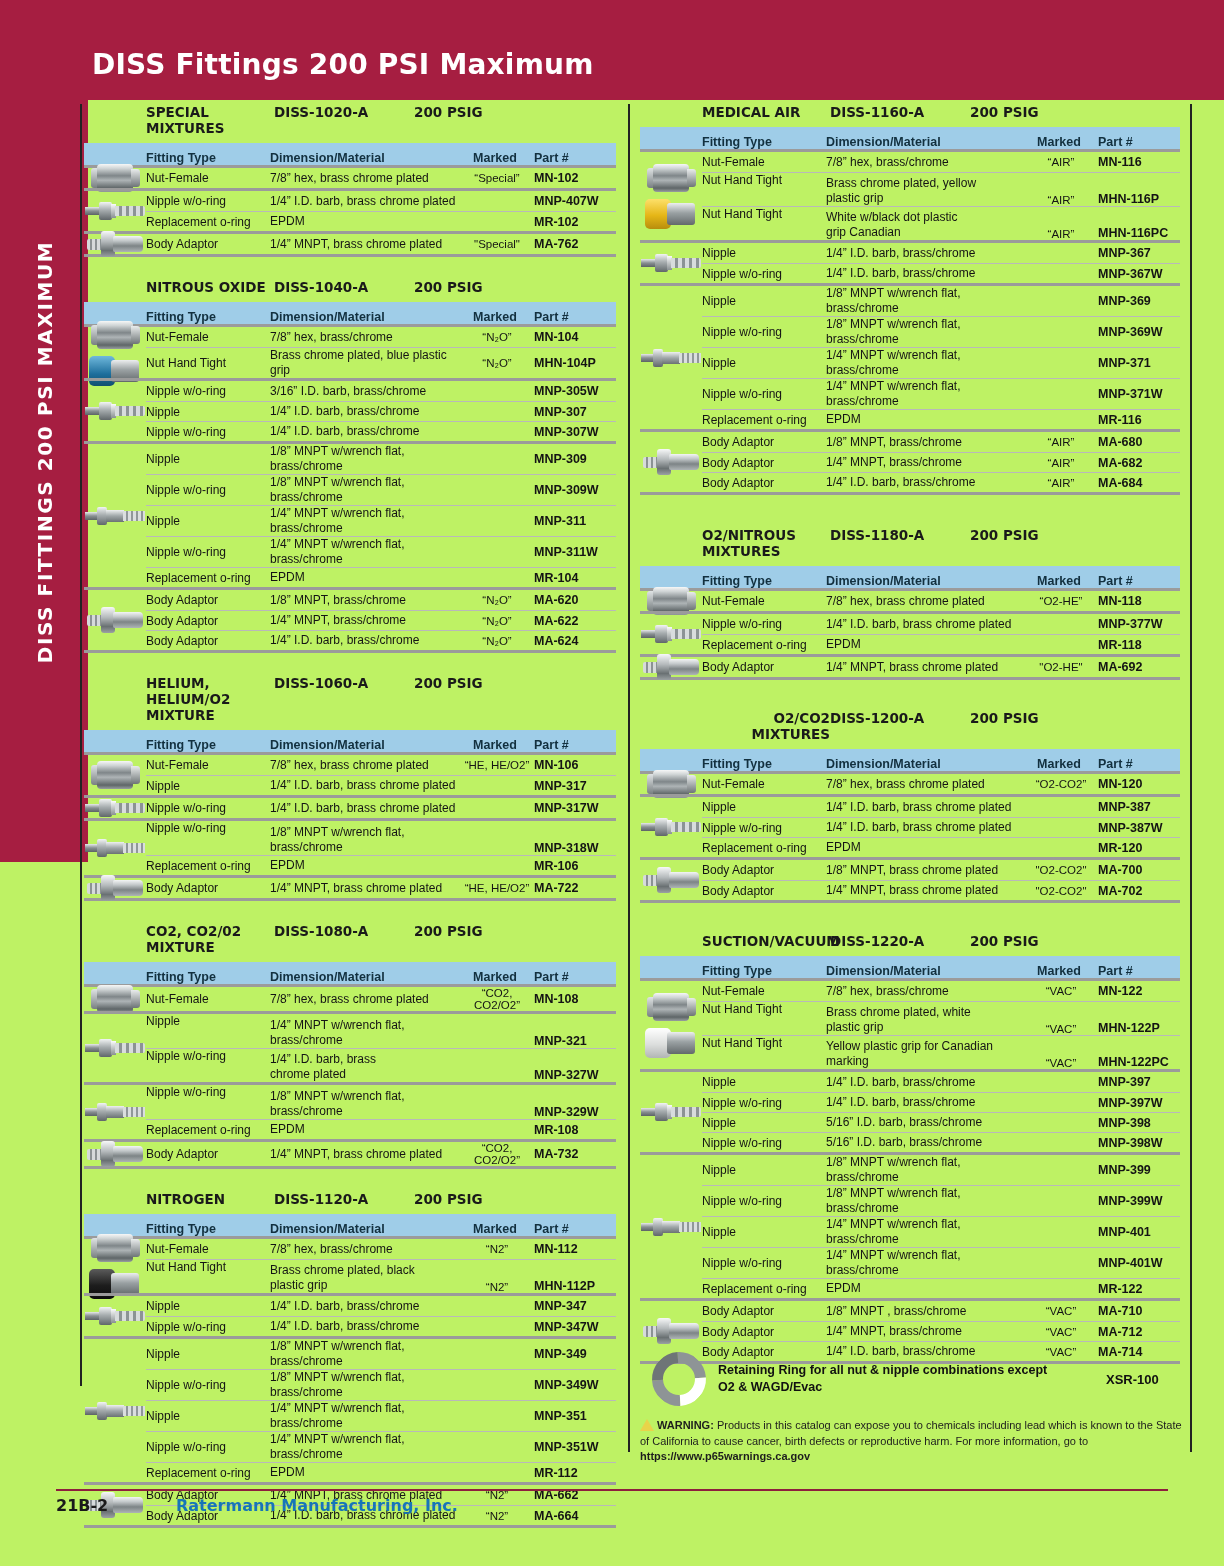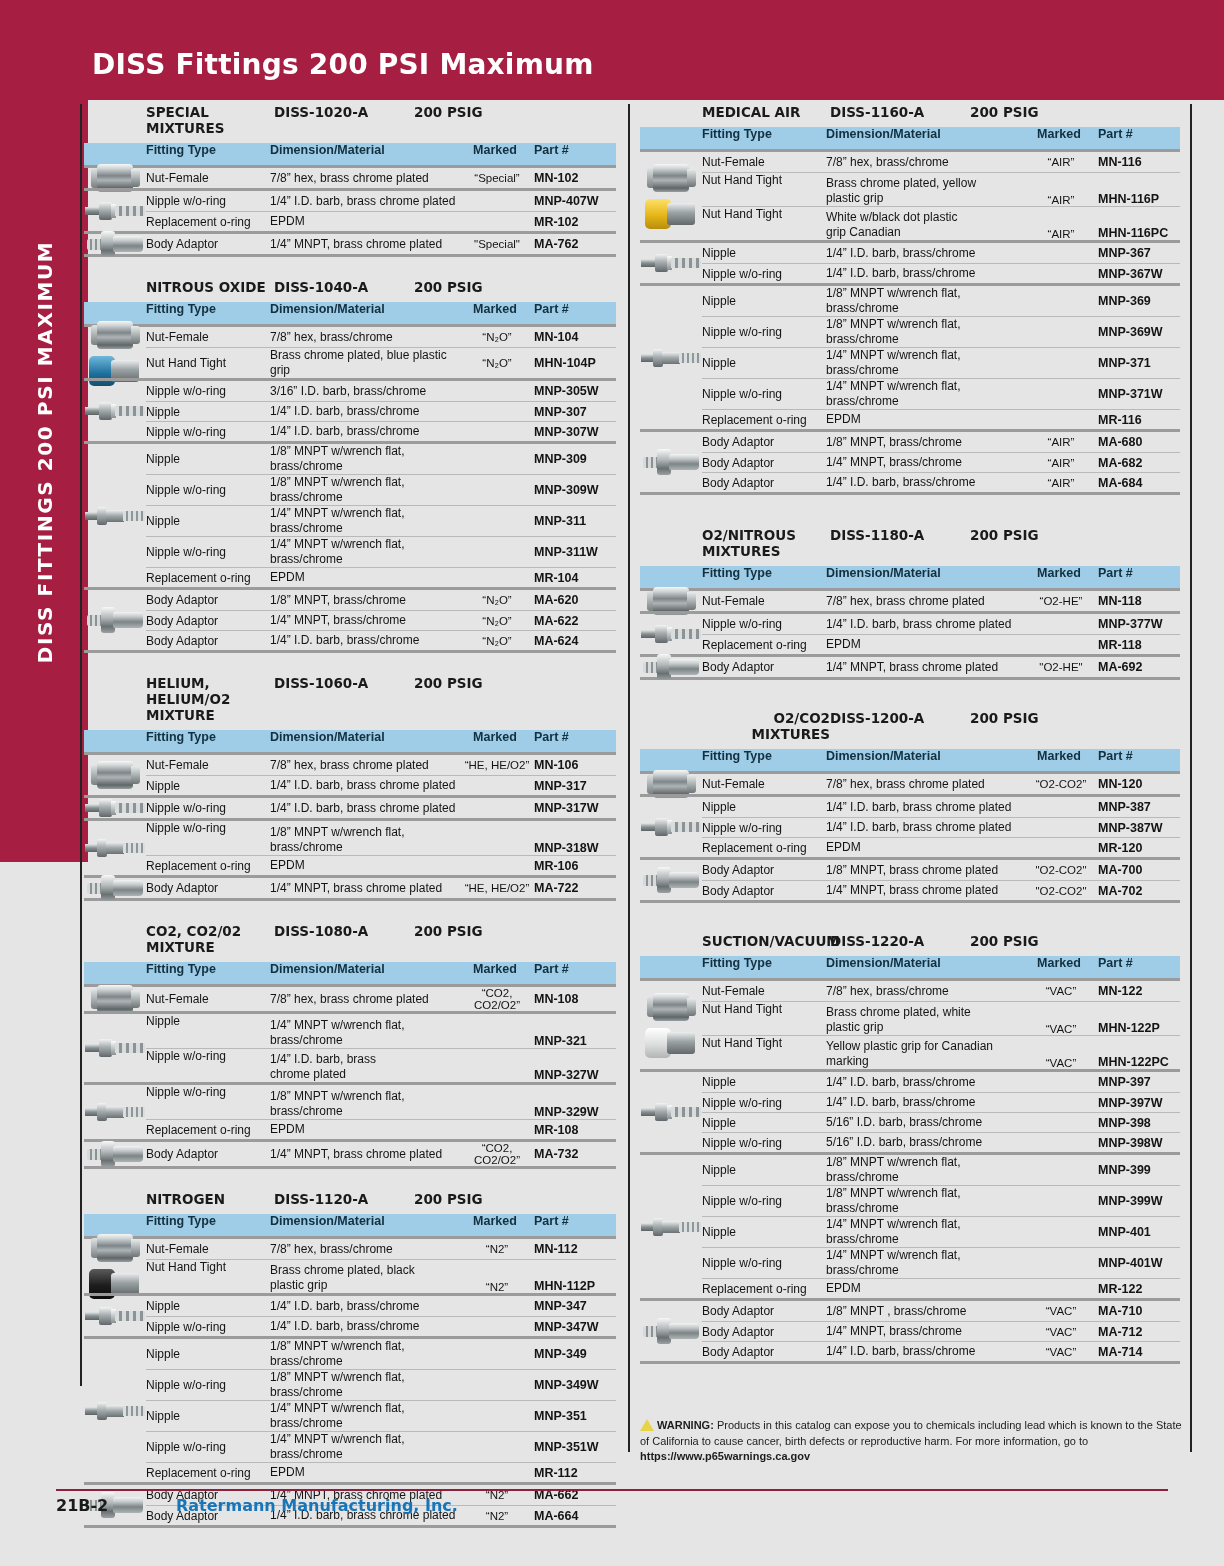--- a/index.html
+++ b/index.html
@@ -2,21 +2,21 @@
 <html><head>
 <meta charset="utf-8">
 <style>
   * { box-sizing: border-box; margin: 0; padding: 0; }
   html, body {
     width: 1224px; height: 1566px;
     font-family: "Liberation Sans", sans-serif;
     background: #ffffff;
     overflow: hidden;
   }
-  .page { position: relative; width: 1224px; height: 1566px; background:#e5e5e5; }
+  .page { position: relative; width: 1224px; height: 1566px; background:#bef264; }
 
   
   .banner {
     position: absolute; left:0; top:0; width:1224px; height:100px;
     background: #a61e41;
   }
   .banner-title {
     position: absolute; left:92px; top:48px;
     color:#ffffff; font-size:28px; font-weight:bold;
     letter-spacing:0.2px; white-space:nowrap;
@@ -64,21 +64,21 @@
   
   .c-img  { width:62px; flex:0 0 62px; }
   .c-type { width:124px; flex:0 0 124px; }
   .c-dim  { flex:1 1 auto; }
   .c-mark { width:74px; flex:0 0 74px; text-align:center; }
   .c-part { width:82px; flex:0 0 82px; }
 
   .thead {
     display:flex; background:#9fcde8;
     font-weight:bold; font-size:12.5px; color:#12303f;
-    height:22px; align-items:flex-start;
+    height:22px; align-items:flex-end;
   }
   .thead .c-img { background:transparent; }
   .thead .c-mark { text-align:center; }
 
   .grp { position:relative; border-top:3px solid #9b9b9b; }
   .grp:first-of-type { border-top:none; }
   .grp-end { border-top:3px solid #9b9b9b; height:0; }
 
   .row { display:flex; align-items:center; min-height:20px; font-size:12px; color:#141414; }
   .row + .row { border-top:1px solid #b9b9b9; }
@@ -1218,20 +1218,30 @@
               <div class="c-dim">1/4” I.D. barb, brass/chrome</div>
               <div class="c-mark">“VAC”</div>
               <div class="c-part">MA-714</div>
             </div>
           </div>
         </div>
         <div class="grp-end"></div>
       </div>
     </div>
 
+  <div class="ring-note">
+    <div class="art-wrap">
+      <div class="art-ring"></div>
+    </div>
+    <div class="txt">
+      <div>Retaining Ring for all nut &amp; nipple combinations except</div>
+      <div>O2 &amp; WAGD/Evac</div>
+    </div>
+    <div class="pn">XSR-100</div>
+  </div>
 
   <div class="warn">
     <span class="warn-tri"></span><b>WARNING:</b><span> Products in this catalog can expose you to chemicals including lead which is known to the State of California to cause cancer, birth defects or reproductive harm. For more information, go to </span><b>https://www.p65warnings.ca.gov</b>
   </div>
 
   <div class="footer-rule"></div>
   <div class="footer">
     <span class="f-page">21B-2</span>
     <span class="f-co">Ratermann Manufacturing, Inc.</span>
   </div>

